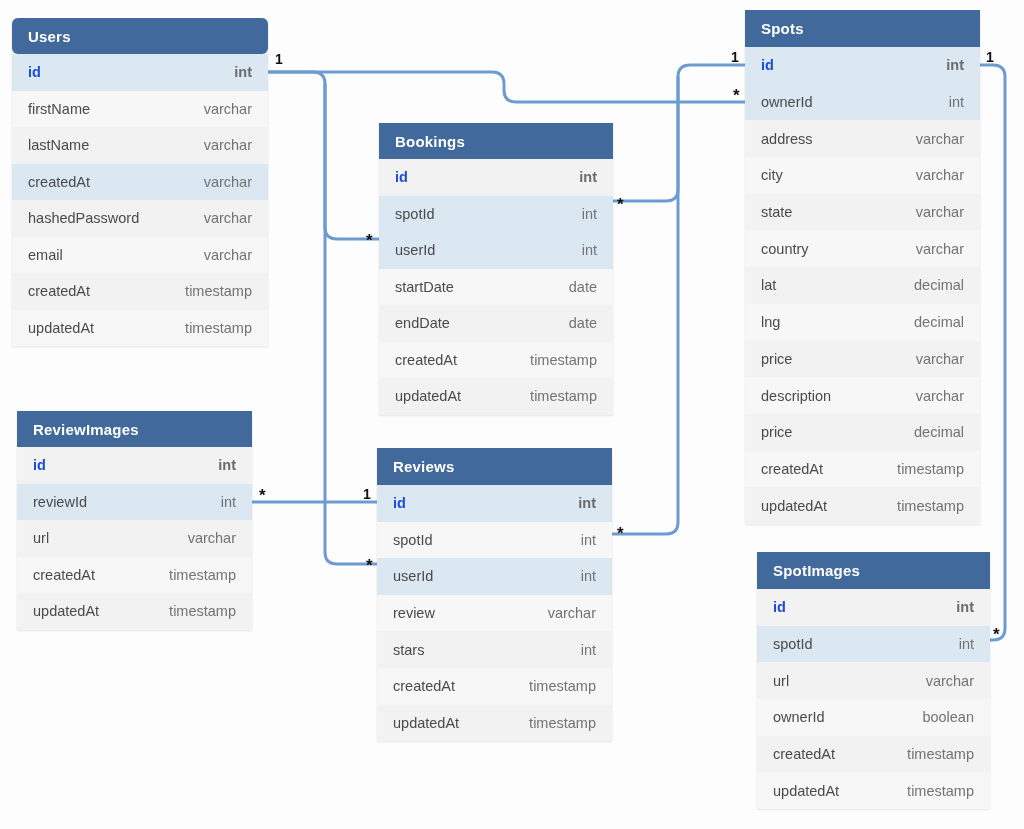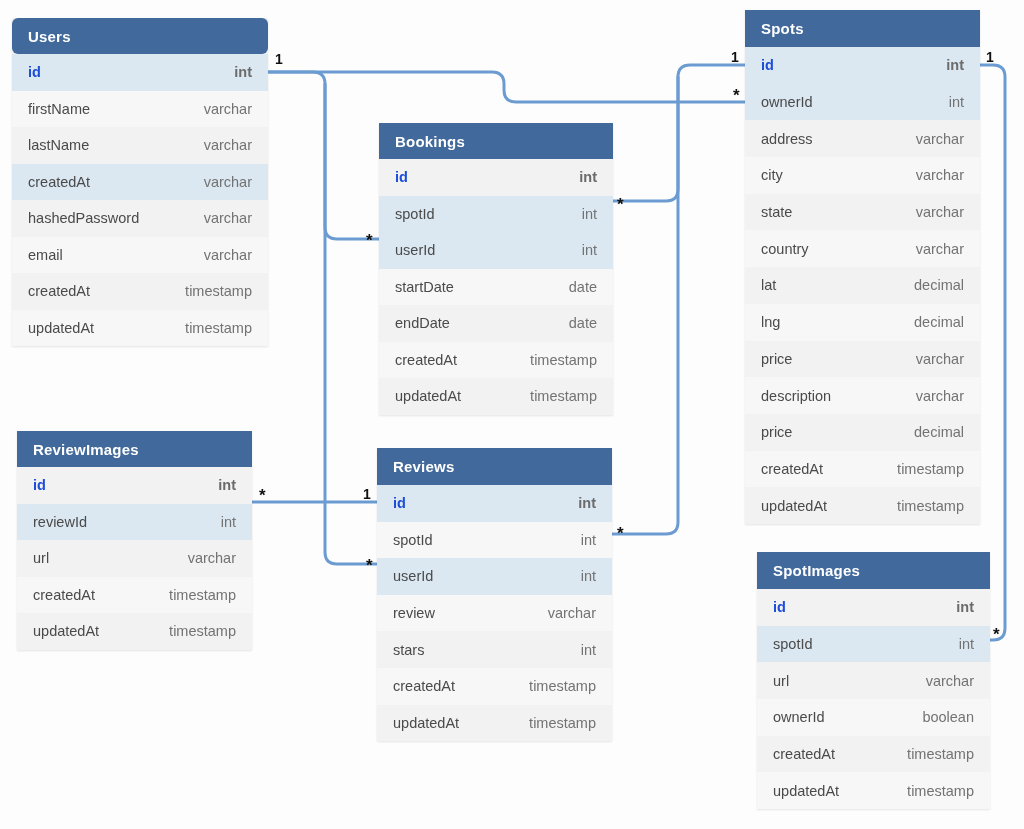--- a/index.html
+++ b/index.html
@@ -173,21 +173,21 @@
       </div>
       <div class="t-row alt" style="height: 36.7px;">
         <span class="f-name">createdAt</span>
         <span class="f-type">timestamp</span>
       </div>
       <div class="t-row" style="height: 36.7px;">
         <span class="f-name">updatedAt</span>
         <span class="f-type">timestamp</span>
       </div>
     </div>
-    <div class="table" style="left: 17px; top: 431px; width: 235px;">
+    <div class="table" style="left: 17px; top: 411px; width: 235px;">
       <div class="t-header" style="height: 36px;">ReviewImages</div>
       <div class="t-row pk" style="height: 36.5px;">
         <span class="f-name">id</span>
         <span class="f-type">int</span>
       </div>
       <div class="t-row hl" style="height: 36.5px;">
         <span class="f-name">reviewId</span>
         <span class="f-type">int</span>
       </div>
       <div class="t-row" style="height: 36.5px;">

